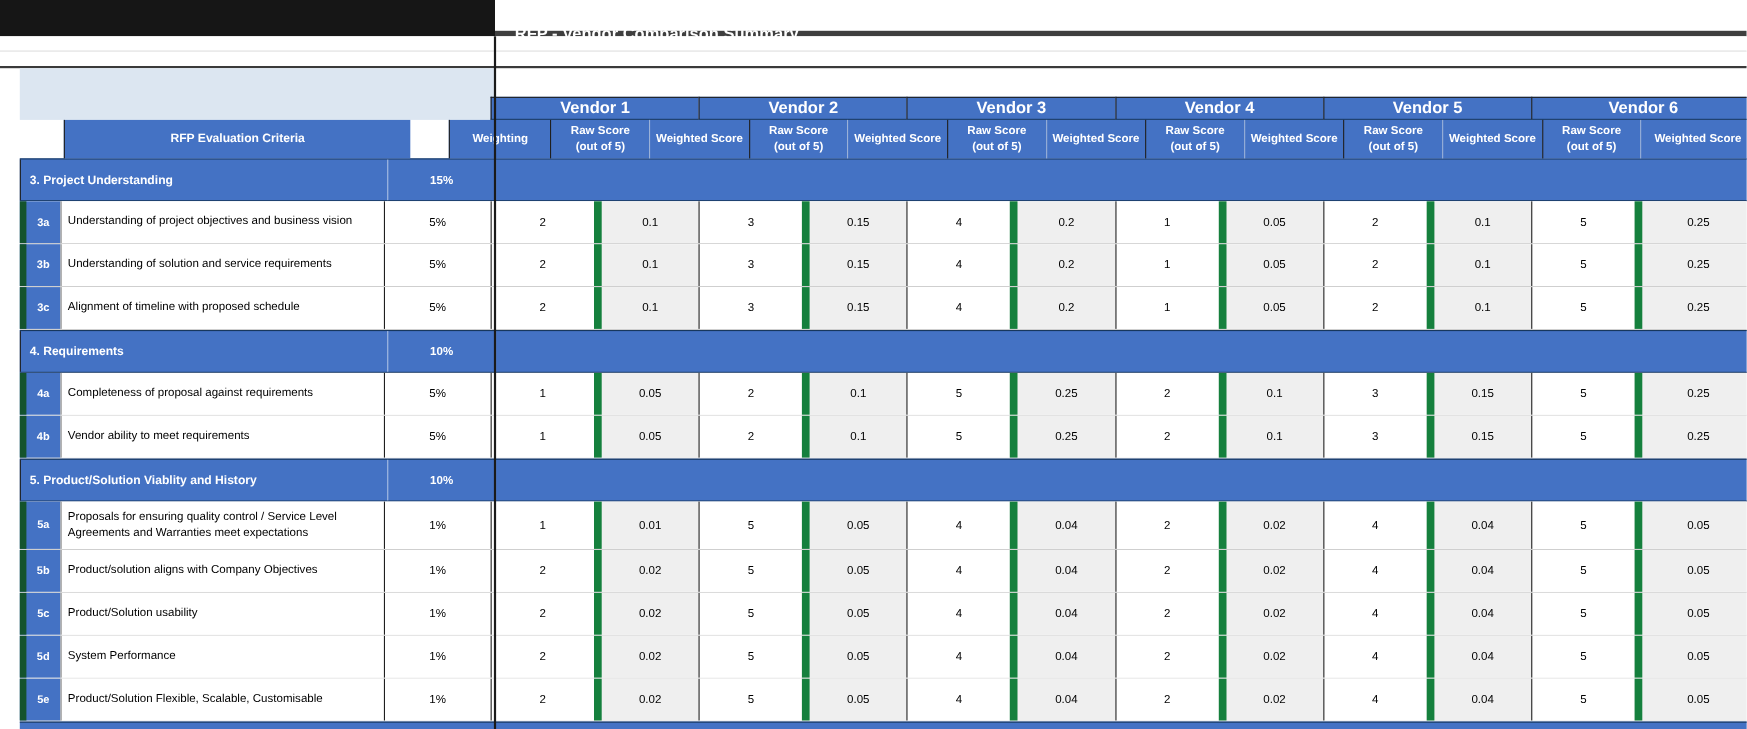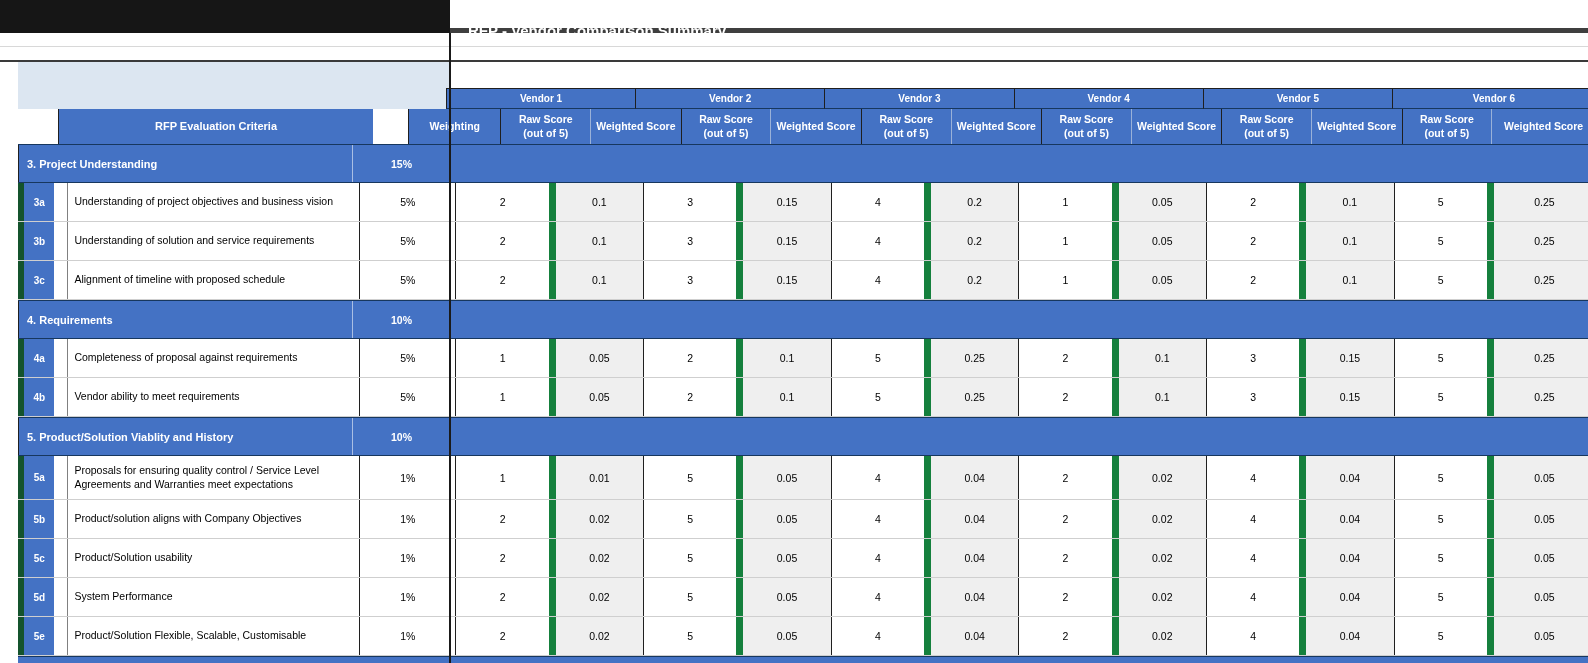--- a/index.html
+++ b/index.html
@@ -31,21 +31,21 @@
 
   
   .tbl { position: absolute; top: 88px; left: 18px; width: 1577px; }
   .row { display: flex; width: 100%; }
   .cell { display: flex; align-items: center; justify-content: center; }
 
   .vendor-row { height: 21px; }
   .vendor-spacer { width: 432px; }
   .vendor-cell {
     width: 191px; background: #4472C4; color: #fff;
-    font-weight: bold; font-size: 10px;
+    font-weight: bold; font-size: 15px;
     display: flex; align-items: center; justify-content: center;
     border-left: 1px solid #1f1f1f; border-top: 1px solid #1f1f1f; border-bottom: 1px solid #17375e;
   }
   .vendor-cell.last { width: 205px; }
 
   .subheader-row { height: 35px; }
   .hd {
     background: #4472C4; color: #fff; font-weight: bold;
     font-size: 10.5px; text-align: center; white-space: pre-line; line-height: 1.3;
   }
@@ -63,21 +63,20 @@
   .section-weight { width: 98px; display: flex; align-items: center; justify-content: center; font-size: 10.5px; border-left: 1px solid rgba(255,255,255,0.55); }
   .section-rest { flex: 1; border-left: 1px solid rgba(255,255,255,0.55); }
 
   .data-row { height: 39px; border-bottom: 1px solid #cfcfcf; background: #fff; }
   .data-row.tall { height: 44px; }
   .id-cell { width: 37px; background: #4472C4; color: #fff; font-weight: bold; font-size: 10px; border-left: 6px solid #14532d; }
   .crit-cell {
     width: 297px; background: #fff; font-size: 10.5px; line-height: 1.3;
     justify-content: flex-start; text-align: left; padding: 2px 6px;
     border-left: 1px solid #808080;
-    margin-left: 13px;
   }
   .weight-cell { width: 98px; background: #fff; font-size: 10.5px; border-left: 1px solid #1f1f1f; }
   .raw-cell { width: 95px; background: #fff; font-size: 10.5px; border-left: 1px solid #1f1f1f; }
   .wt-cell { width: 96px; background: #efefef; font-size: 10.5px; border-left: 7px solid #15803d; }
   .wt-cell.last { width: 110px; }
 
   .partial-section { height: 10px; background: #4472C4; border-top: 1px solid #17375e; }
 </style>
 </head>
 <body>

